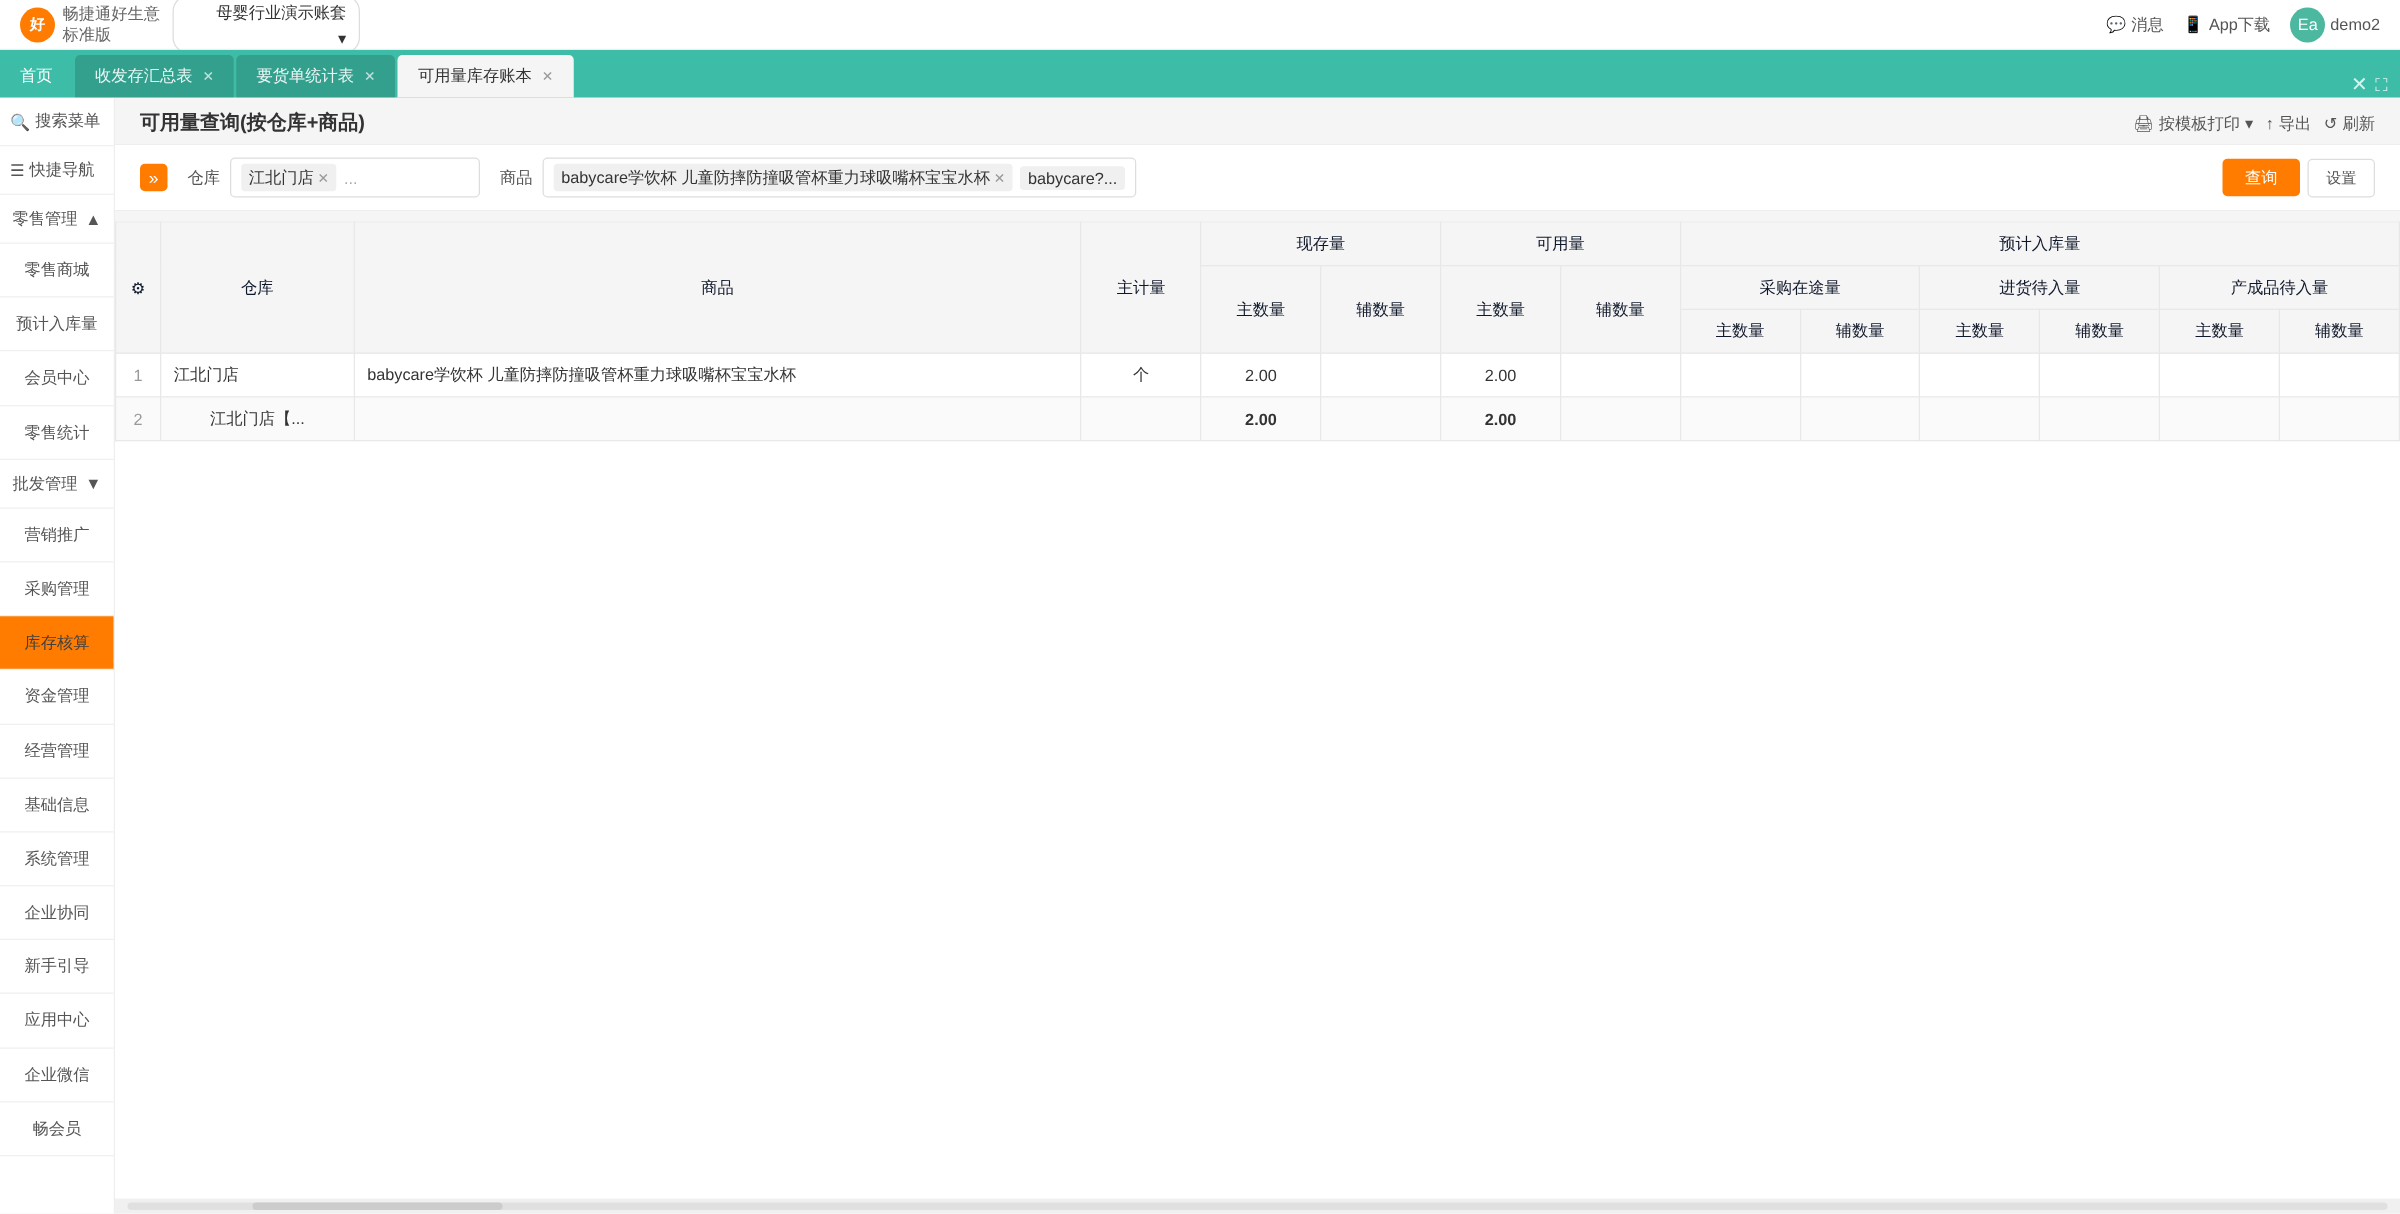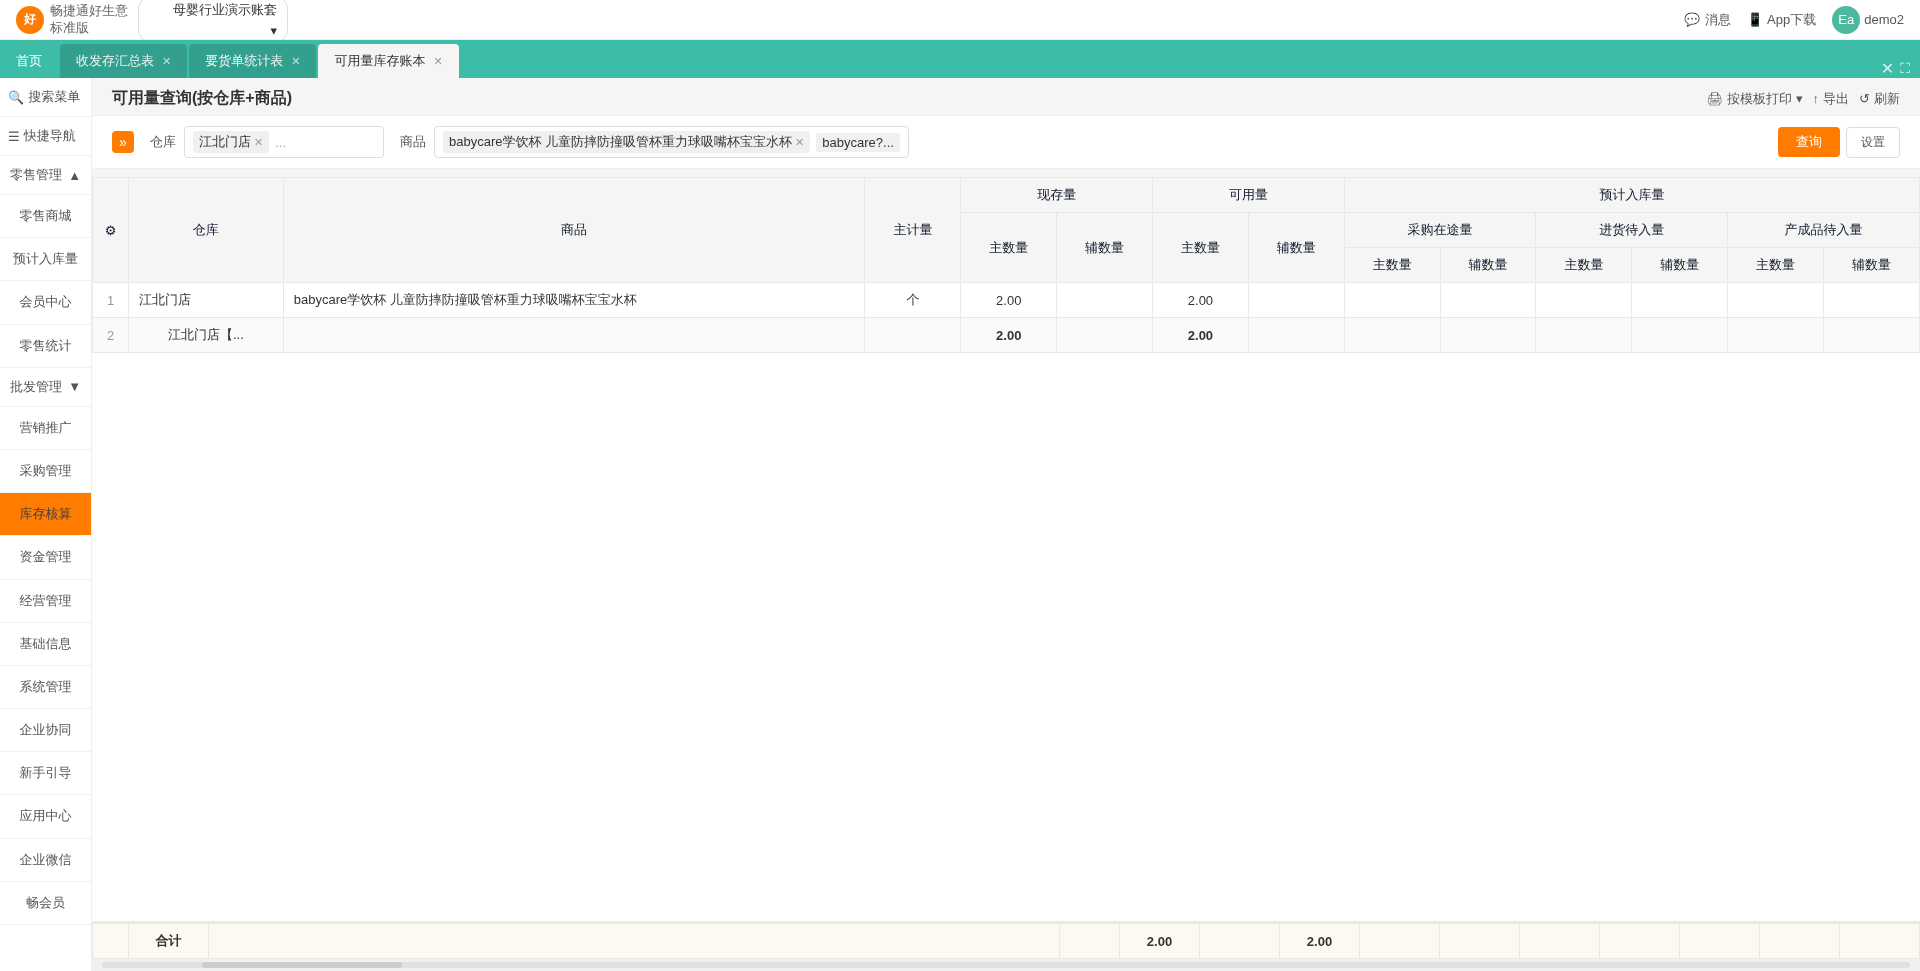--- a/index.html
+++ b/index.html
@@ -423,42 +423,20 @@
               <td style="text-align: center; border: 1px solid rgb(232, 232, 232); padding: 8px 10px; background: rgb(250, 250, 250);"></td>
               <td style="text-align: center; border: 1px solid rgb(232, 232, 232); padding: 8px 10px; background: rgb(250, 250, 250);"></td>
               <td style="text-align: center; border: 1px solid rgb(232, 232, 232); padding: 8px 10px; background: rgb(250, 250, 250);"></td>
               <td style="text-align: center; border: 1px solid rgb(232, 232, 232); padding: 8px 10px; background: rgb(250, 250, 250);"></td>
               <td style="text-align: center; border: 1px solid rgb(232, 232, 232); padding: 8px 10px; background: rgb(250, 250, 250);"></td>
             </tr>
           </tbody>
       </table>
     </div>
 
-    <div style="background:#fef9f0; border-top:2px solid #e8e8e8; display:flex; align-items:center; padding:0; flex-shrink:0;">
-      <table style="width:100%; border-collapse:collapse;">
-        <tbody>
-            <tr>
-          <td style="width:36px; border:1px solid #e8e8e8; padding:8px 10px; text-align:center;"></td>
-          <td style="width:80px; border:1px solid #e8e8e8; padding:8px 10px; text-align:center; font-weight:bold;">合计</td>
-          <td style="min-width:300px; border:1px solid #e8e8e8; padding:8px 10px;"></td>
-          <td style="width:60px; border:1px solid #e8e8e8; padding:8px 10px;"></td>
-          <td style="width:80px; border:1px solid #e8e8e8; padding:8px 10px; text-align:center; font-weight:bold;">2.00</td>
-          <td style="width:80px; border:1px solid #e8e8e8; padding:8px 10px;"></td>
-          <td style="width:80px; border:1px solid #e8e8e8; padding:8px 10px; text-align:center; font-weight:bold;">2.00</td>
-          <td style="width:80px; border:1px solid #e8e8e8; padding:8px 10px;"></td>
-          <td style="width:80px; border:1px solid #e8e8e8; padding:8px 10px;"></td>
-          <td style="width:80px; border:1px solid #e8e8e8; padding:8px 10px;"></td>
-          <td style="width:80px; border:1px solid #e8e8e8; padding:8px 10px;"></td>
-          <td style="width:80px; border:1px solid #e8e8e8; padding:8px 10px;"></td>
-          <td style="width:80px; border:1px solid #e8e8e8; padding:8px 10px;"></td>
-          <td style="width:80px; border:1px solid #e8e8e8; padding:8px 10px;"></td>
-        </tr>
-      </tbody>
-        </table>
-    </div>
 
     <div class="scroll-bar-area">
       <div class="scroll-bar-track">
         <div class="scroll-bar-thumb"></div>
       </div>
     </div>
 
   </div>
 </div>
 

